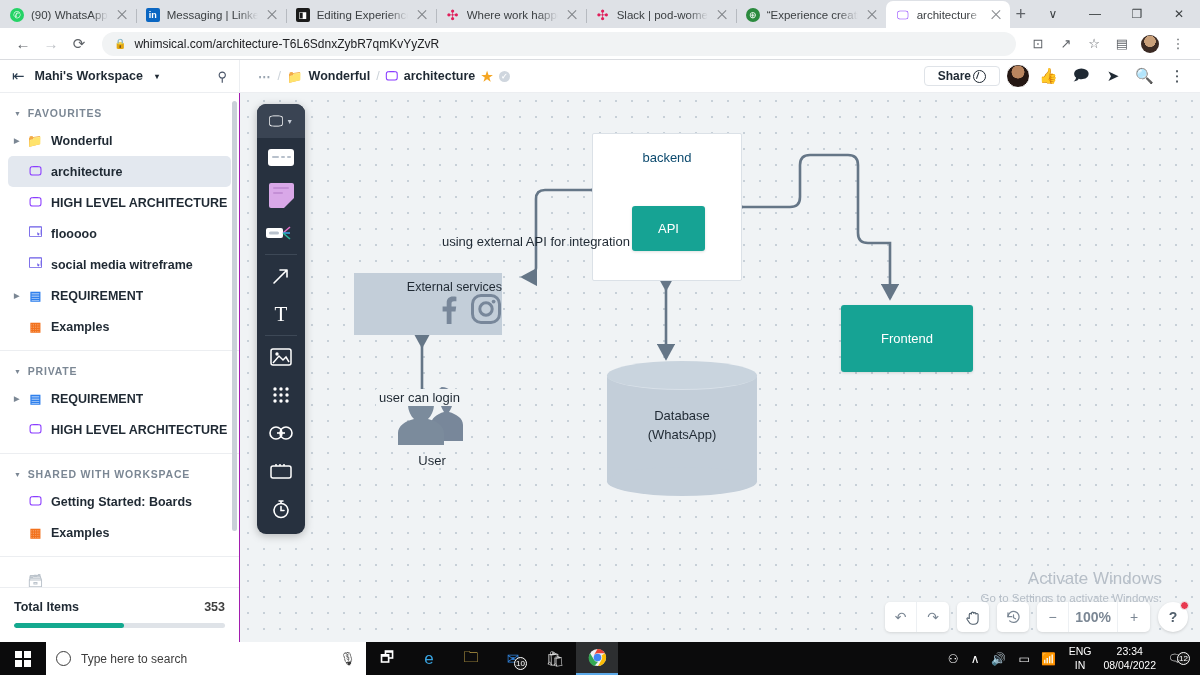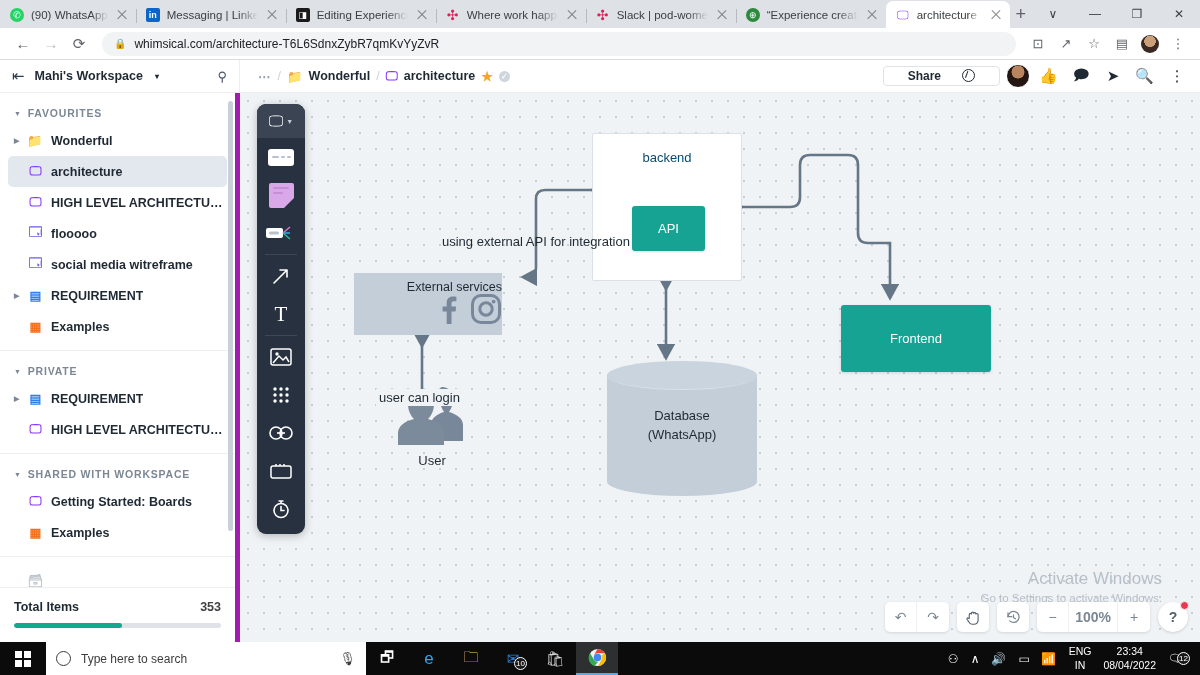--- a/index.html
+++ b/index.html
@@ -70,36 +70,36 @@
   .ws-name .chev { font-size: 8px; }
   .pin-ic { margin-left: auto; color: #4a5568; font-size: 13px; }
   .crumbs { display: flex; align-items: center; gap: 6px; padding-left: 18px;
     font-size: 12.5px; color: #1f2933; font-weight: bold; }
   .crumbs .dots { color: #9aa5b1; letter-spacing: 1px; font-weight: bold; }
   .crumbs .slash { color: #cbd2d9; font-weight: normal; }
   .crumbs .star { color: #f5a623; font-size: 13px; }
   .crumbs .check { width: 11px; height: 11px; border-radius: 50%; background: #cfd6de;
     color: #fff; font-size: 8px; display: flex; align-items: center; justify-content: center; }
   .apphead .right { margin-left: auto; display: flex; align-items: center; gap: 6px; padding-right: 10px; }
-  .share-btn { border: 1px solid #dfe3e8; border-radius: 4px; padding: 2px 24px;
-    font-size: 12px; font-weight: bold; color: #1f2933; display: flex; align-items: flex-start; gap: 21px; }
+  .share-btn { border: 1px solid #dfe3e8; border-radius: 4px; padding: 2px 13px;
+    font-size: 12px; font-weight: bold; color: #1f2933; display: flex; align-items: flex-end; gap: 2px; }
   .share-btn .globe { width: 13px; height: 13px; border-radius: 50%; border: 1.4px solid #1f2933;
     position: relative; }
   .share-btn .globe::after { content:""; position:absolute; left:3px; top:1.5px; width:6px;height:7px;
     border-left:1.4px solid #1f2933; transform: rotate(20deg); }
   .avatar-lg { width: 24px; height: 24px; border-radius: 50%;
     background: radial-gradient(circle at 50% 32%, #b9855f 0 34%, #241713 36% 100%);
     border: 1px solid #fff; }
   .hdr-ic { width: 26px; height: 26px; display: flex; align-items: center; justify-content: center;
     color: #1f2933; font-size: 15px; }
 
   .body { flex: 1; display: flex; min-height: 0; }
 
   
-  .sidebar { width: 240px; flex: 0 0 240px; border-right: 5px solid #a21caf;
+  .sidebar { width: 240px; flex: 0 0 240px; border-right: 1px solid #a21caf;
     display: flex; flex-direction: column; position: relative; background: #fff; }
   .sb-scroll { flex: 1; overflow: hidden; padding-top: 8px; position: relative; }
   .sb-section { font-size: 10.5px; font-weight: bold; letter-spacing: .8px; color: #7b8794;
     padding: 6px 0 6px 14px; display: flex; align-items: center; gap: 6px; }
   .sb-section .caret { font-size: 7px; color: #7b8794; }
   .sb-item { display: flex; align-items: center; gap: 8px; height: 31px; margin: 0 8px;
     padding-left: 20px; border-radius: 5px; font-size: 12.5px; color: #1f2933; font-weight: bold; }
   .sb-item.sel { background: #e3e8ef; }
   .sb-item .twisty { position: absolute; margin-left: -14px; font-size: 7px; color: #7b8794; }
   .sb-item .ic { width: 15px; flex: 0 0 15px; display: flex; align-items: center; justify-content: center; }
@@ -144,21 +144,21 @@
 
   
   .shape { position: absolute; }
   .backend-box { left: 352px; top: 40px; width: 150px; height: 148px; background: #fff;
     border: 1px solid #dbe1e7; border-radius: 2px; }
   .backend-box .title { text-align: center; font-size: 13px; color: #0c4a6e; margin-top: 16px; }
   .api-box { position: absolute; left: 39px; top: 72px; width: 73px; height: 45px;
     background: #16a394; border-radius: 3px; color: #fff; font-size: 13px;
     display: flex; align-items: center; justify-content: center;
     box-shadow: 0 1px 3px rgba(0,0,0,.13); }
-  .frontend-box { left: 601px; top: 212px; width: 150px; height: 67px; background: #16a394;
+  .frontend-box { left: 601px; top: 212px; width: 132px; height: 67px; background: #16a394;
     border-radius: 3px; color: #fff; font-size: 13px; display: flex; align-items: center;
     justify-content: center; box-shadow: 0 1px 3px rgba(0,0,0,.13); }
   .ext-box { left: 114px; top: 180px; width: 148px; height: 62px; background: #c3ced9;
     display: flex; flex-direction: column; align-items: flex-end; padding-top: 7px; }
   .ext-box .title { font-size: 12.5px; color: #1f2933; }
   .ext-icons { display: flex; gap: 10px; align-items: center; margin-top: -1px; color: #78879a; }
   .db-shape { left: 367px; top: 268px; width: 150px; height: 135px; }
   .db-shape .body { position: absolute; left: 0; top: 14px; width: 150px; height: 107px;
     background: #c3ced9; }
   .db-shape .top { position: absolute; left: 0; top: 0; width: 150px; height: 29px;

